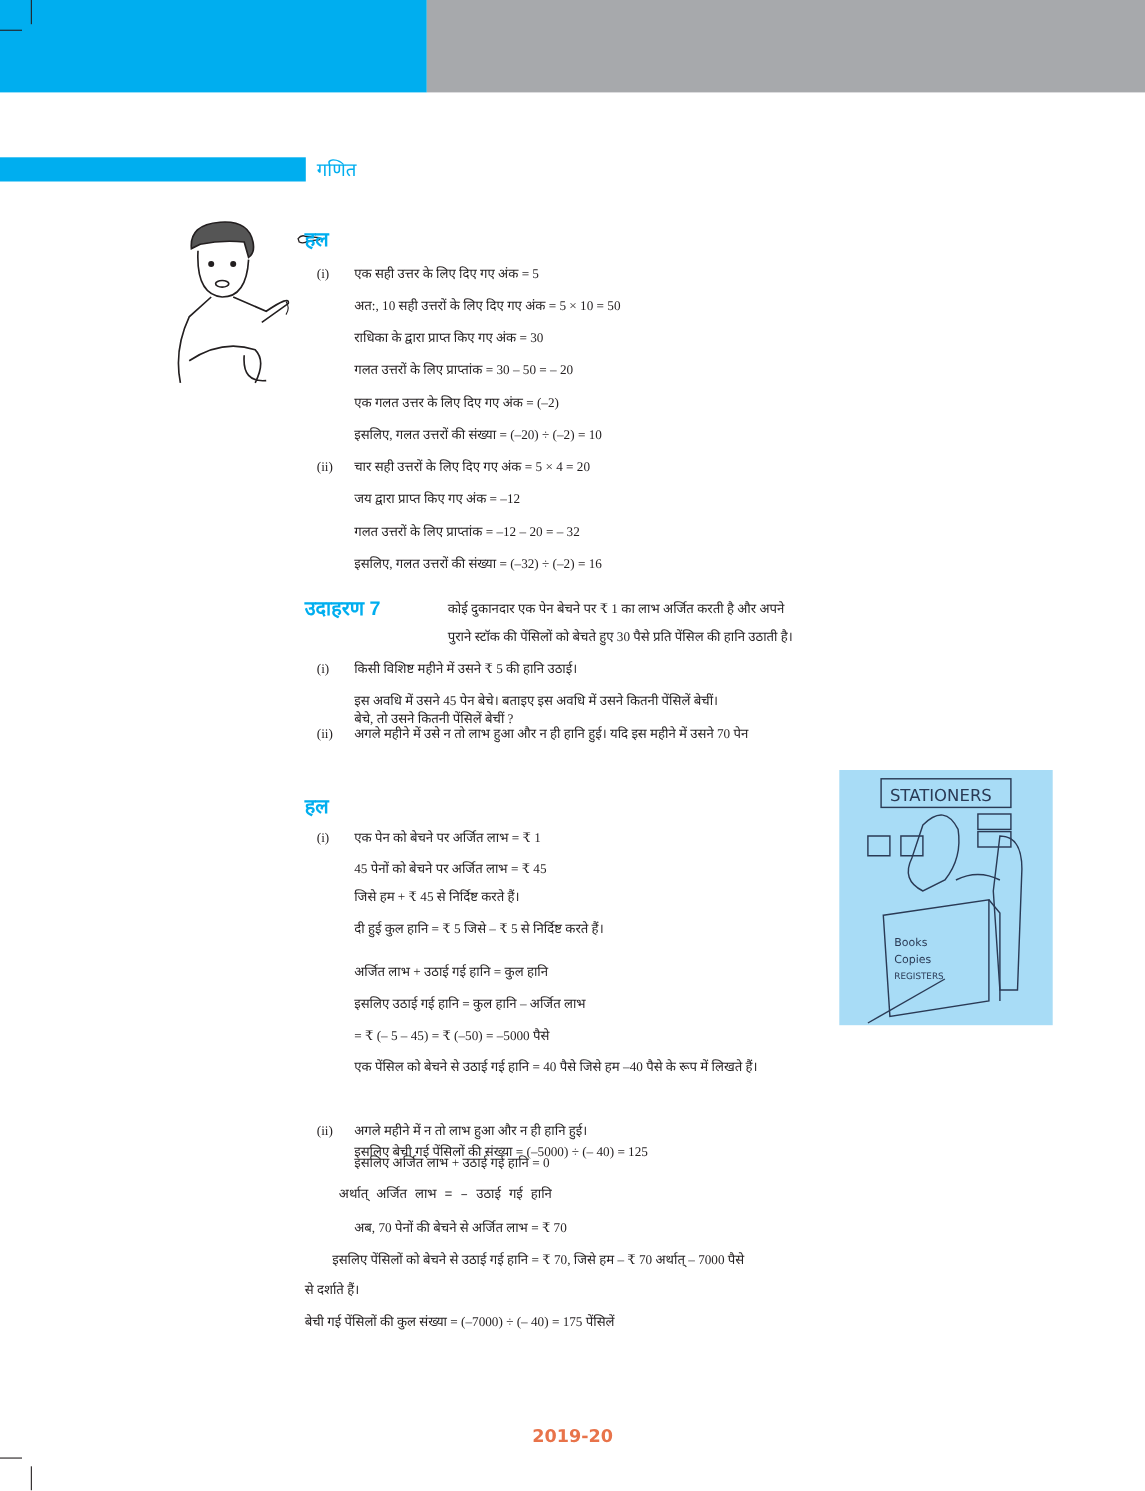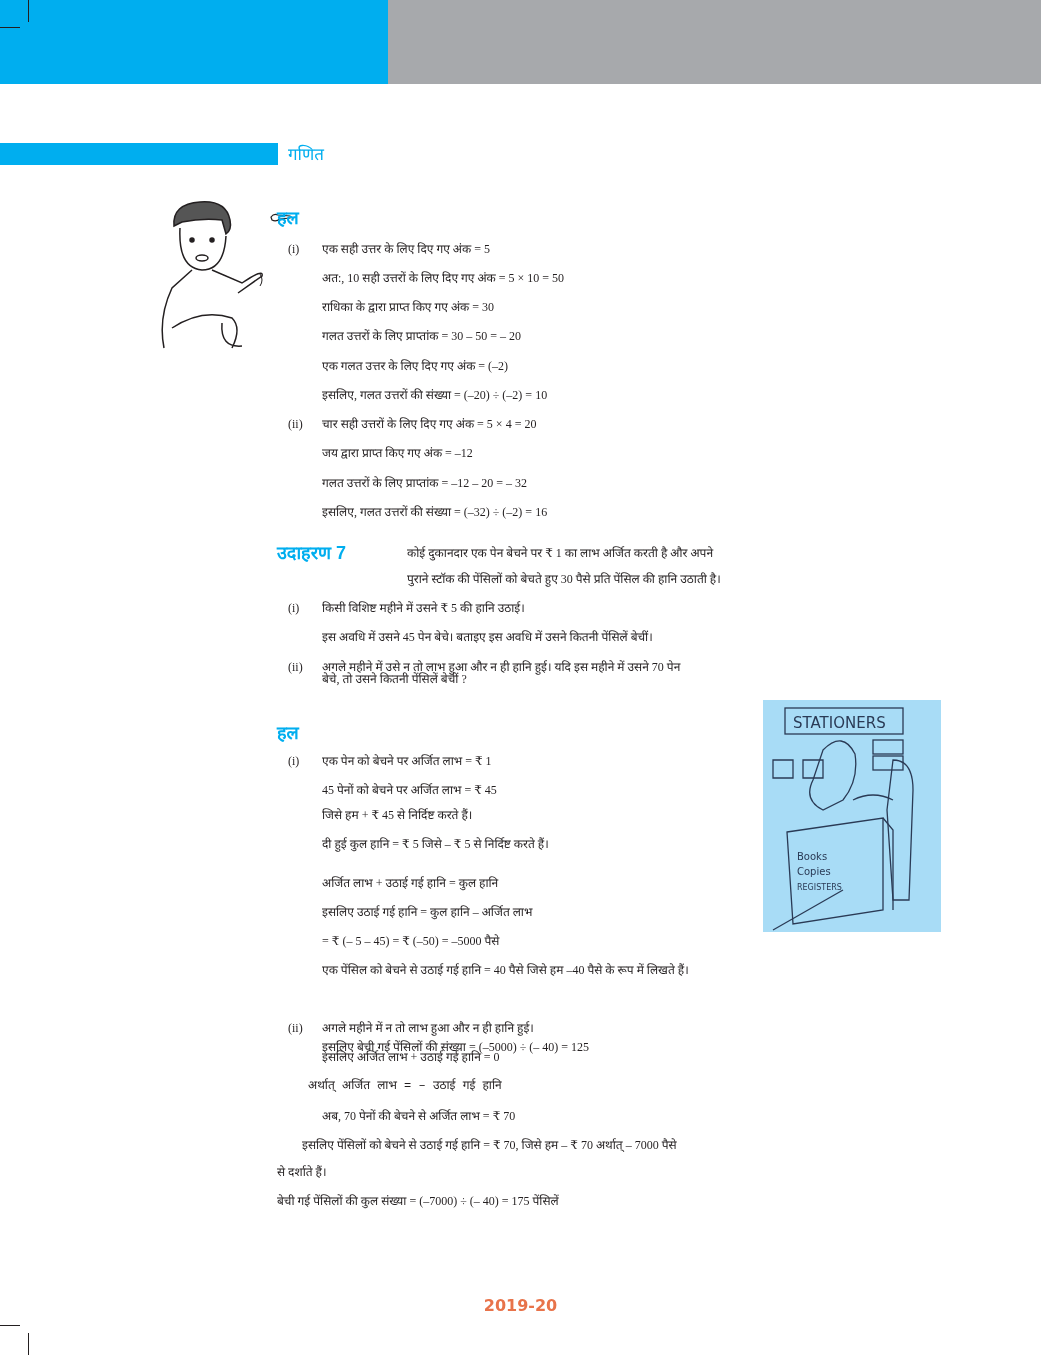--- a/index.html
+++ b/index.html
@@ -12,21 +12,21 @@
   .page-num { position:absolute; right:32px; top:0; height:22px; line-height:22px; color:#fff;
               font-family:"DejaVu Sans",sans-serif; font-weight:normal; font-size:18px; letter-spacing:1px;margin-top:20px; }
   .subject { position:absolute; left:288px; top:142px; font-family:"DejaVu Sans",sans-serif;
              font-size:17px; color:#00aeef; }
   .line { position:absolute; font-size:12px; white-space:nowrap; line-height:24px; }
   .roman { display:inline-block; width:34px; }
   .blue-head { color:#00aeef; font-family:Liberation Sans, sans-serif; font-weight:bold; }
   .hal { position:absolute; font-size:18px; color:#00aeef; font-family:"DejaVu Sans",sans-serif; font-weight:bold; }
   .pointer { position:absolute; left:270px; top:210px; width:22px; height:14px; }
   .boy { position:absolute; left:152px; top:198px; width:120px; height:162px; }
-  .shop { position:absolute; left:763px; top:700px; width:178px; height:232px; background:#a8dcf6; }
+  .shop { position:absolute; left:763px; top:700px; width:178px; height:232px; background:#a8dcf6;padding-left:16px; }
   .footer { position:absolute; left:0; width:1041px; top:1296px; text-align:center;
             font-family:"DejaVu Sans",sans-serif; font-size:16px; font-weight:bold; color:#e8734a; }
 </style>
 </head>
 <body>
 
 <div class="band-blue"></div>
 <div class="band-gray"></div>
 <div class="crop" style="left:28px;top:0;width:1px;height:22px;"></div>
 <div class="crop" style="left:0;top:27px;width:20px;height:1px;"></div>
@@ -64,21 +64,21 @@
 <div class="line" style="left:322px;top:471px;">गलत उत्तरों के लिए प्राप्तांक = –12 – 20 = – 32</div>
 <div class="line" style="left:322px;top:500px;">इसलिए, गलत उत्तरों की संख्या = (–32) ÷ (–2) = 16</div>
 
 <div class="line blue-head" style="left:277px;top:541px;font-size:18px;">उदाहरण 7</div>
 <div class="line" style="left:407px;top:541px;">कोई दुकानदार एक पेन बेचने पर ₹ 1 का लाभ अर्जित करती है और अपने</div>
 <div class="line" style="left:407px;top:567px;">पुराने स्टॉक की पेंसिलों को बेचते हुए 30 पैसे प्रति पेंसिल की हानि उठाती है।</div>
 
 <div class="line" style="left:288px;top:596px;"><span class="roman">(i)</span><span>किसी विशिष्ट महीने में उसने ₹ 5 की हानि उठाई।</span></div>
 <div class="line" style="left:322px;top:625px;">इस अवधि में उसने 45 पेन बेचे। बताइए इस अवधि में उसने कितनी पेंसिलें बेचीं।</div>
 <div class="line" style="left:288px;top:655px;"><span class="roman">(ii)</span><span>अगले महीने में उसे न तो लाभ हुआ और न ही हानि हुई। यदि इस महीने में उसने 70 पेन</span></div>
-<div class="line" style="left:322px;top:667px;">बेचे, तो उसने कितनी पेंसिलें बेचीं ?</div>
+<div class="line" style="left:322px;top:641px;">बेचे, तो उसने कितनी पेंसिलें बेचीं ?</div>
 
 <div class="shop">
   <svg width="178" height="232" viewBox="0 0 178 232" fill="none" stroke="#2a3a55" stroke-width="1.3">
     <rect x="22" y="8" width="118" height="26"></rect>
     <text x="30" y="28" font-family="DejaVu Sans, sans-serif" font-size="15" fill="#2a3a55" stroke="none">STATIONERS</text>
     <rect x="110" y="40" width="30" height="14"></rect>
       <rect x="110" y="56" width="30" height="14"></rect>
     <path d="M10 60 h20 v18 h-20 z M40 60 h20 v18 h-20 z"></path>
     <path d="M60 50 Q80 30 92 54 Q96 80 80 100 L60 110 Q40 100 50 80 Z"></path>
     <path d="M90 100 Q110 90 130 100"></path>

